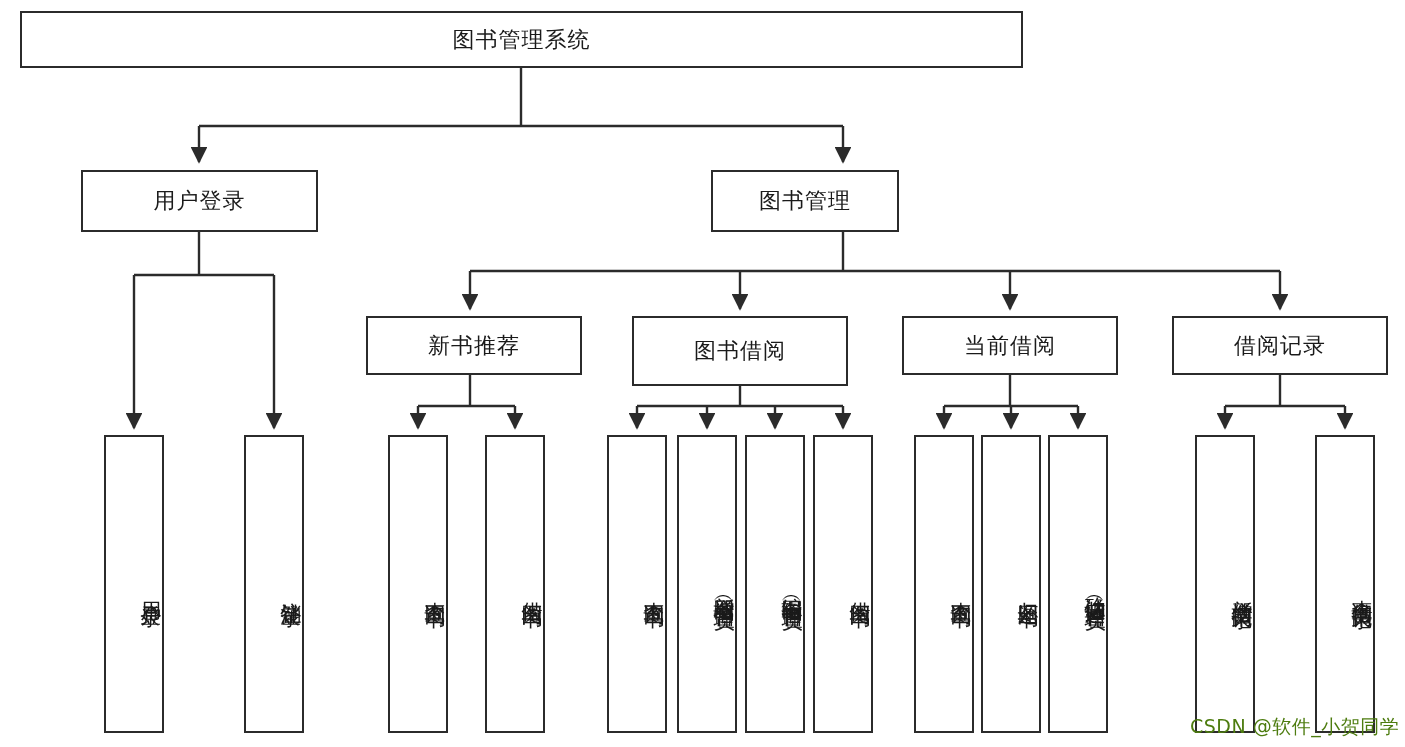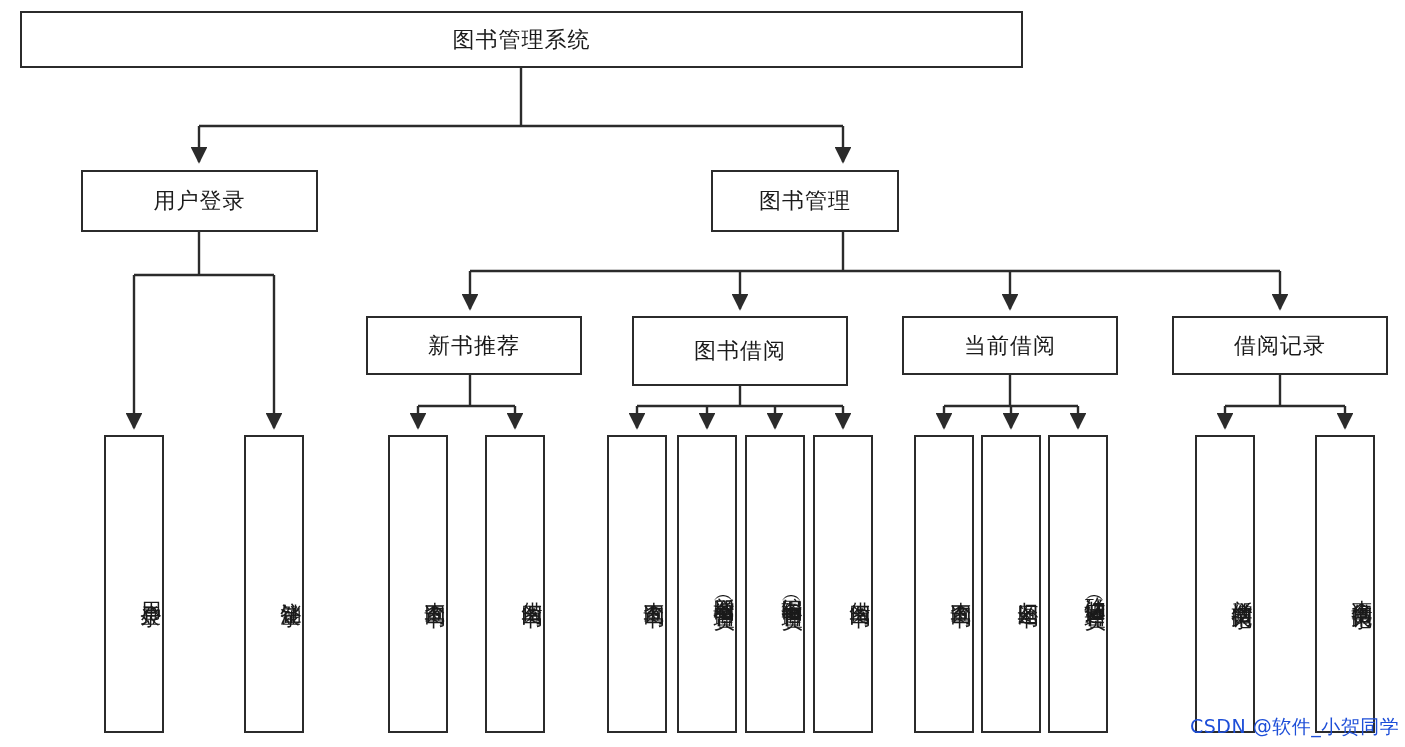--- a/index.html
+++ b/index.html
@@ -51,21 +51,21 @@
     justify-content: center;
   }
   .node.vert .vtext {
     writing-mode: vertical-rl;
     text-orientation: upright;
     display: block;
     text-align: center;
   }
   .watermark {
     position: absolute;
-    color: #1d4ed8;
+    color: #4d7c0f;
     font-size: 19px;
     letter-spacing: 0.5px;
     white-space: nowrap;
     user-select: none;
   }
 </style>
 </head>
 <body>
 
 <div id="canvas">

